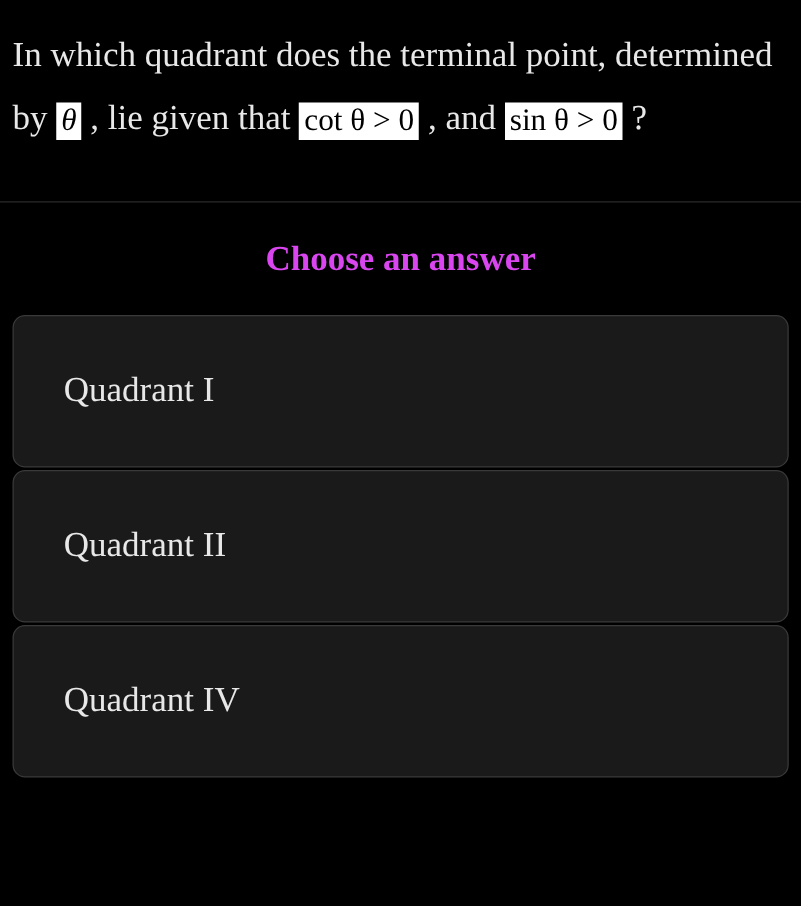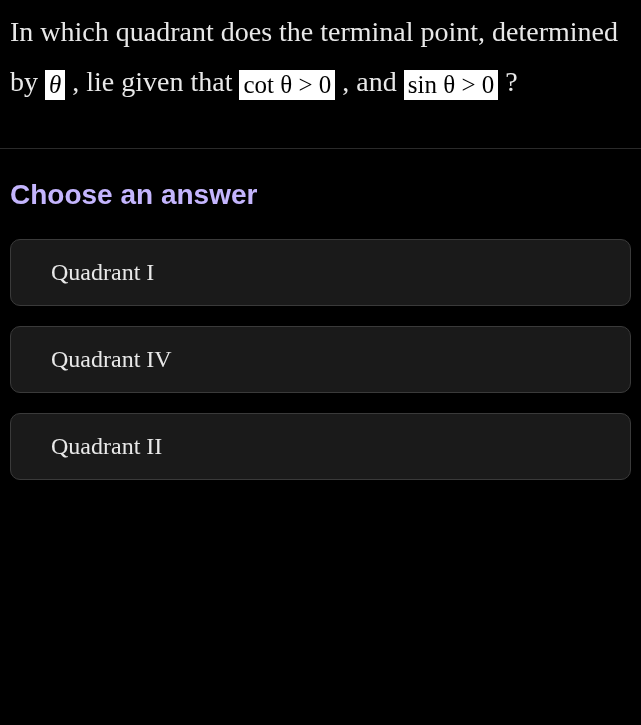--- a/index.html
+++ b/index.html
@@ -9,21 +9,21 @@
     }
     body {
       background-color: #000000;
       color: #e8e8e8;
       font-family: Georgia, 'Times New Roman', serif;
       width: 641px;
       height: 725px;
       overflow: hidden;
     }
     .question-area {
-      padding: 7px 10px 40px 10px;
+      padding: 20px 10px 40px 10px;
     }
     .question-text {
       font-size: 28px;
       line-height: 1.8;
       color: #e8e8e8;
       font-weight: 400;
     }
     .math-inline {
       background-color: #ffffff;
       color: #000000;
@@ -40,34 +40,35 @@
     }
     .divider {
       border: none;
       border-top: 1px solid #2a2a2a;
       margin: 0;
     }
     .answer-section {
       padding: 30px 10px 0 10px;
     }
     .choose-label {
-      font-family: Liberation Sans, sans-serif;
+      font-family: Liberation Serif, serif;
       font-size: 28px;
       font-weight: 700;
-      color: #c4b5fd;
+      color: #d946ef;
       margin-bottom: 28px;
+      text-align: center;
     }
     .answer-option {
       background-color: #1a1a1a;
       border: 1px solid #3a3a3a;
       border-radius: 10px;
-      padding: 19px 40px;
-      margin-bottom: 20px;
+      padding: 44px 40px;
+      margin-bottom: 2px;
       cursor: pointer;
-      font-size: 24px;
+      font-size: 28px;
       color: #e8e8e8;
       font-family: Georgia, 'Times New Roman', serif;
     }
   </style>
 </head>
 <body>
 
 <div class="question-area">
   <p class="question-text">
     <span>In which quadrant does the terminal point, determined by </span><span class="math-inline"><span class="math-theta">θ</span></span><span> , lie given that </span><span class="math-inline">cot θ &gt; 0</span><span> , and </span><span class="math-inline">sin θ &gt; 0</span><span> ?</span>
@@ -77,20 +78,20 @@
 <hr class="divider">
 
 <div class="answer-section">
   <div class="choose-label">Choose an answer</div>
 
   <div class="answer-option">
     <span>Quadrant I</span>
   </div>
 
   <div class="answer-option">
-    <span>Quadrant IV</span>
+    <span>Quadrant II</span>
   </div>
 
   <div class="answer-option">
-    <span>Quadrant II</span>
+    <span>Quadrant IV</span>
   </div>
 
 </div>
 
 </body></html>

